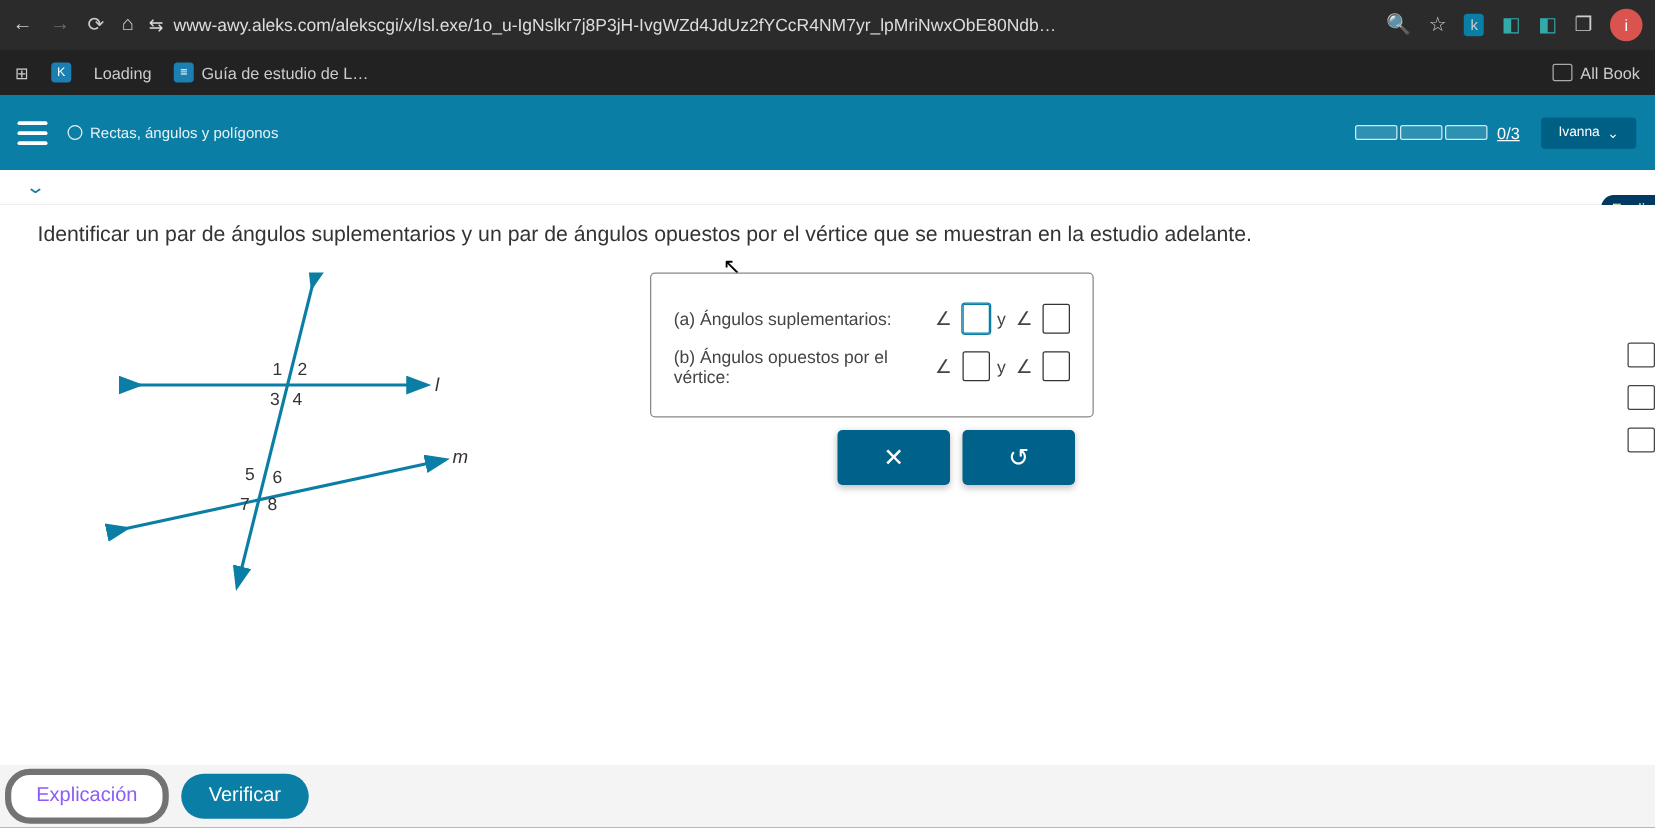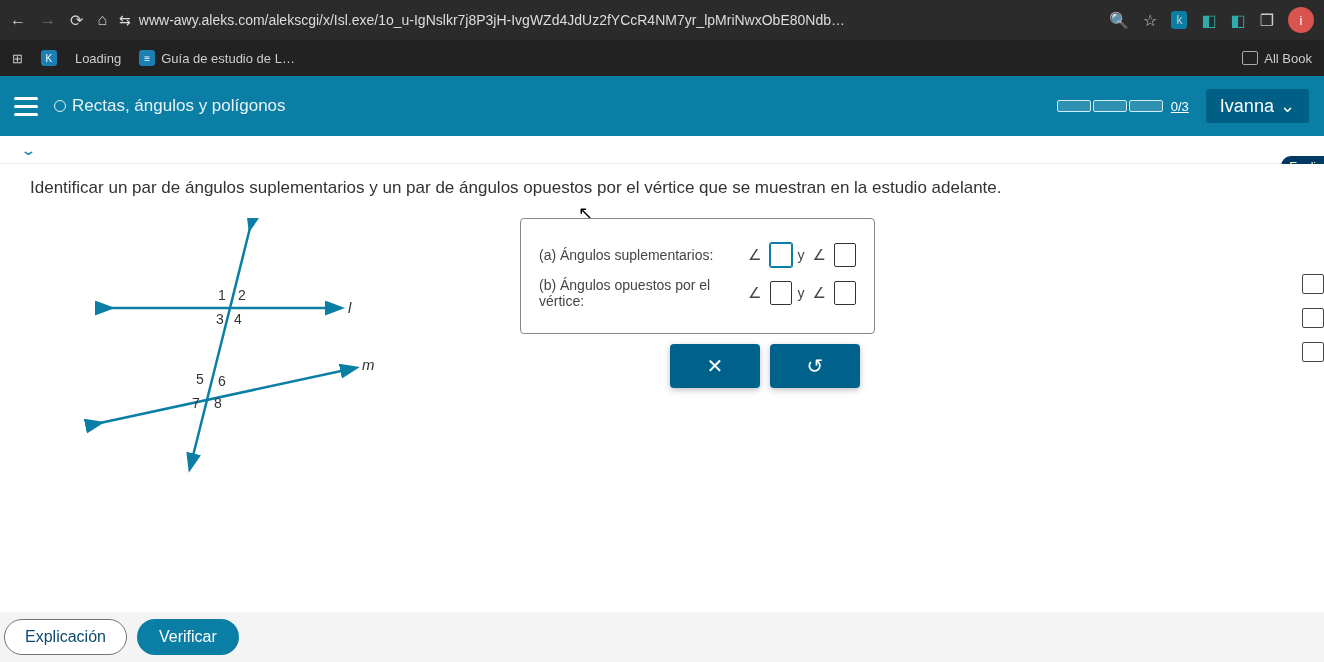--- a/index.html
+++ b/index.html
@@ -16,28 +16,28 @@
   .bookmark-item { display: flex; align-items: center; gap: 6px; }
   .bk-icon { width: 16px; height: 16px; background: #1b7fb2; border-radius: 3px; display:flex;align-items:center;justify-content:center;color:#fff;font-size:10px;}
   .spacer { flex: 1; }
   .folder-icon { width: 16px; height: 14px; border: 1px solid #aaa; border-radius: 2px; position: relative; }
 
   
   .aleks-header { height: 60px; background: #0a7ea4; display: flex; align-items: center; padding: 0 14px; color: #fff; gap: 16px; }
   .hamburger { display: flex; flex-direction: column; gap: 5px; cursor: pointer; }
   .hamburger div { width: 24px; height: 3px; background: #fff; border-radius: 2px; }
   .topic-area { flex: 1; }
-  .breadcrumb { font-size: 17px; display: flex; align-items: center; gap: 6px; opacity: .9; }
+  .breadcrumb { font-size: 12px; display: flex; align-items: center; gap: 6px; opacity: .9; }
   .breadcrumb .circle { width: 12px; height: 12px; border: 1.5px solid #fff; border-radius: 50%; }
   .topic-title { font-size: 16px; margin-top: 2px; }
   .progress-row { display: flex; align-items: center; gap: 8px; text-decoration: underline; }
   .progress-cells { display: flex; gap: 2px; }
   .progress-cells div { width: 34px; height: 12px; border: 1px solid #cfeaf3; background: rgba(255,255,255,0.15); border-radius: 2px; }
   .progress-txt { font-size: 13px; }
-  .user-btn { background: #005f84; border: 1px solid #0a7ea4; padding: 6px 14px; border-radius: 4px; font-size: 18px; display: flex; align-items: center; gap: 6px; }
+  .user-btn { background: #005f84; border: 1px solid #0a7ea4; padding: 6px 14px; border-radius: 4px; font-size: 11px; display: flex; align-items: center; gap: 6px; }
 
   
   .content-wrap { background: #f4f4f4; height: calc(662px - 40px - 36px - 60px); position: relative; }
   .chev-row { height: 28px; display: flex; align-items: center; padding-left: 20px; background:#fff; border-bottom:1px solid #eee;}
   .chev { color: #0a7ea4; font-size: 20px; transform: scaleY(0.7); }
   .lang-badge { position: absolute; top: 20px; right: 0; background: #003a63; color: #fef9c3; font-size: 12px; padding: 4px 8px; border-top-left-radius: 10px; border-bottom-left-radius: 10px; }
 
   .work-area { background: #fff; margin: 0; padding: 14px 30px; height: calc(100% - 28px - 50px); position: relative; }
   .instruction { font-size: 17px; color: #333; margin-bottom: 20px; }
 
@@ -52,21 +52,21 @@
   .ans-row .lbl { flex: 1; }
   .angle-sym { font-size: 15px; margin: 0 2px; }
   .ans-box { width: 22px; height: 24px; border: 1.5px solid #333; border-radius: 2px; display: inline-block; }
   .ans-box.focus { border-color: #0a7ea4; box-shadow: 0 0 0 1px #0a7ea4; }
   .cursor-pointer { position: absolute; top: -16px; left: 58px; font-size: 18px; color: #000; }
 
   .action-btns { display: flex; gap: 10px; margin-top: 10px; margin-left: 150px; }
   .action-btns button { width: 90px; height: 44px; background: #00618a; border: none; color: #fff; font-size: 20px; border-radius: 4px; cursor: pointer; box-shadow: 0 2px 6px rgba(0,0,0,.25); }
 
   .bottom-bar { position: absolute; bottom: 0; left: 0; right: 0; height: 50px; display: flex; align-items: center; padding: 0 4px; gap: 10px; background:#f4f4f4; }
-  .explain-btn { background: #fff; border: 1px solid #737373; padding: 8px 20px; border-radius: 20px; font-size: 16px; color: #0c4a6e; cursor: pointer; }
+  .explain-btn { background: #fff; border: 5px solid #737373; padding: 8px 20px; border-radius: 20px; font-size: 16px; color: #8b5cf6; cursor: pointer; }
   .verify-btn { background: #0a7ea4; color: #ffffff; border: none; padding: 9px 22px; border-radius: 20px; font-size: 16px; cursor: pointer; }
 
   svg { display: block; }
 </style>
 </head>
 <body>
 
 <div class="browser-bar">
   <div class="nav-icons">
     <span>←</span>

